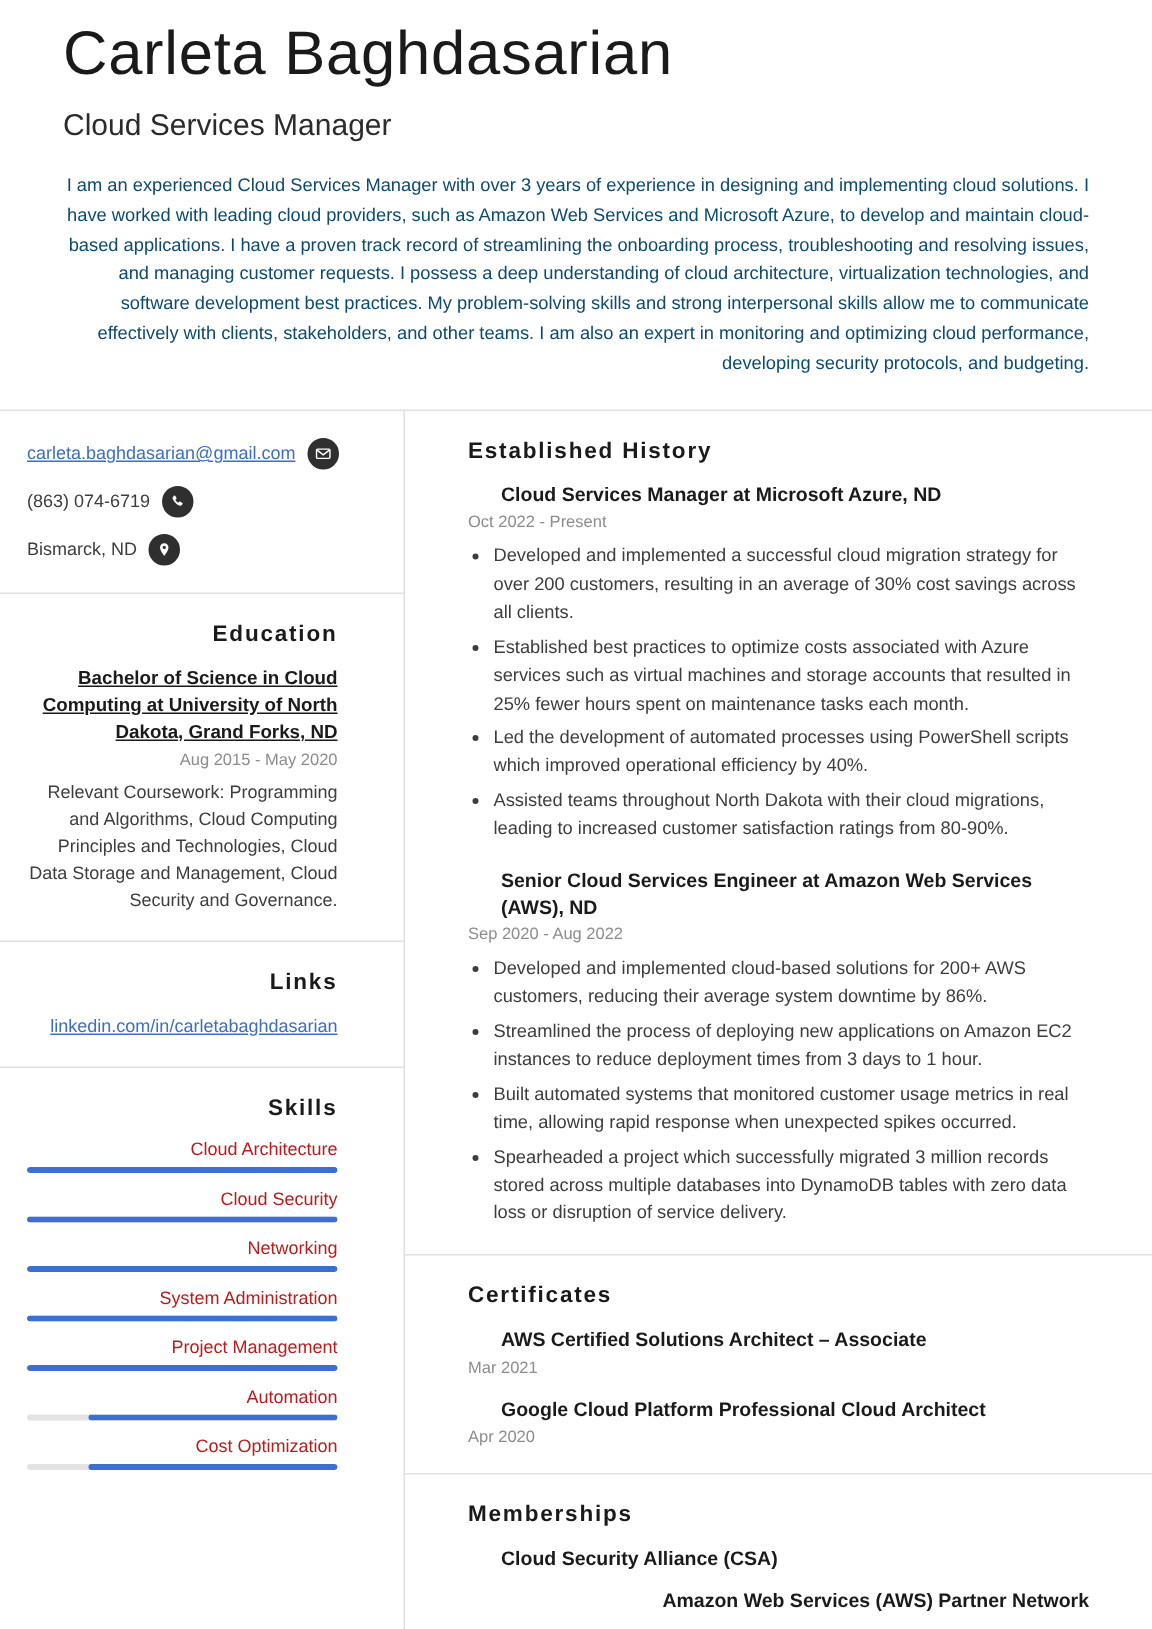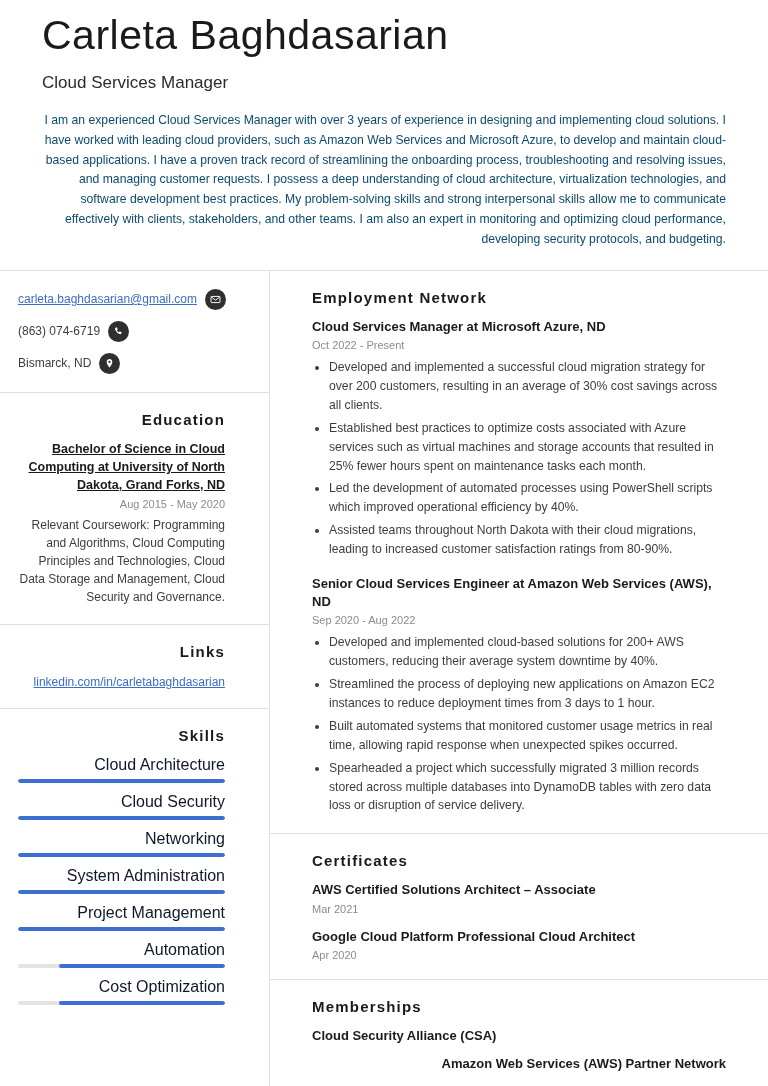--- a/index.html
+++ b/index.html
@@ -28,21 +28,21 @@
   }
   .name {
     font-size: 41px;
     font-weight: 400;
     letter-spacing: 0.5px;
     color: #1a1a1a;
     line-height: 1.15;
     margin: 0 0 14px 0;
   }
   .job-title {
-    font-size: 17px;
+    font-size: 20px;
     font-weight: 400;
     color: #2b2b2b;
     margin: 0 0 18px 0;
   }
   .summary {
     font-size: 12.2px;
     line-height: 1.62;
     color: #0c4a6e;
     text-align: right;
     margin: 0 0 20px 0;
@@ -140,22 +140,22 @@
     text-decoration: underline;
     word-break: break-all;
   }
 
   
   .skill {
     margin-bottom: 10px;
   }
   .skill:last-child { margin-bottom: 2px; }
   .skill-name {
-    font-size: 16px;
-    color: #0f172a;
+    font-size: 12px;
+    color: #b91c1c;
     margin-bottom: 5px;
   }
   .skill-bar {
     height: 4px;
     width: 100%;
     background: #e3e3e3;
     border-radius: 2px;
     overflow: hidden;
     display: block;
   }
@@ -180,20 +180,21 @@
     margin: 0 0 12px 0;
   }
   .entry { margin-bottom: 16px; }
   .entry:last-child { margin-bottom: 0; }
   .entry-title {
     font-size: 13px;
     font-weight: 700;
     color: #1a1a1a;
     line-height: 1.35;
     margin-bottom: 4px;
+    margin-left: 22px;
   }
   .entry-date {
     font-size: 11px;
     color: #8c8c8c;
     margin-bottom: 7px;
   }
   ul.bullets {
     margin: 0;
     padding-left: 17px;
     list-style: disc;
@@ -314,37 +315,37 @@
               </span>
             </div>
           </div>
       </div>
 
     </div>
 
     <div class="right-col">
 
       <div class="rsec">
-        <div class="rsec-title">Employment Network</div>
+        <div class="rsec-title">Established History</div>
         <div id="employment-list">
             <div class="entry">
               <div class="entry-title">Cloud Services Manager at Microsoft Azure, ND</div>
               <div class="entry-date">Oct 2022 - Present</div>
               <ul class="bullets">
                 <li>Developed and implemented a successful cloud migration strategy for over 200 customers, resulting in an average of 30% cost savings across all clients.</li>
                 <li>Established best practices to optimize costs associated with Azure services such as virtual machines and storage accounts that resulted in 25% fewer hours spent on maintenance tasks each month.</li>
                 <li>Led the development of automated processes using PowerShell scripts which improved operational efficiency by 40%.</li>
                 <li>Assisted teams throughout North Dakota with their cloud migrations, leading to increased customer satisfaction ratings from 80-90%.</li>
               </ul>
             </div>
             <div class="entry">
               <div class="entry-title">Senior Cloud Services Engineer at Amazon Web Services (AWS), ND</div>
               <div class="entry-date">Sep 2020 - Aug 2022</div>
               <ul class="bullets">
-                <li>Developed and implemented cloud-based solutions for 200+ AWS customers, reducing their average system downtime by 40%.</li>
+                <li>Developed and implemented cloud-based solutions for 200+ AWS customers, reducing their average system downtime by 86%.</li>
                 <li>Streamlined the process of deploying new applications on Amazon EC2 instances to reduce deployment times from 3 days to 1 hour.</li>
                 <li>Built automated systems that monitored customer usage metrics in real time, allowing rapid response when unexpected spikes occurred.</li>
                 <li>Spearheaded a project which successfully migrated 3 million records stored across multiple databases into DynamoDB tables with zero data loss or disruption of service delivery.</li>
               </ul>
             </div>
           </div>
       </div>
 
       <div class="rsec">
         <div class="rsec-title">Certificates</div>

